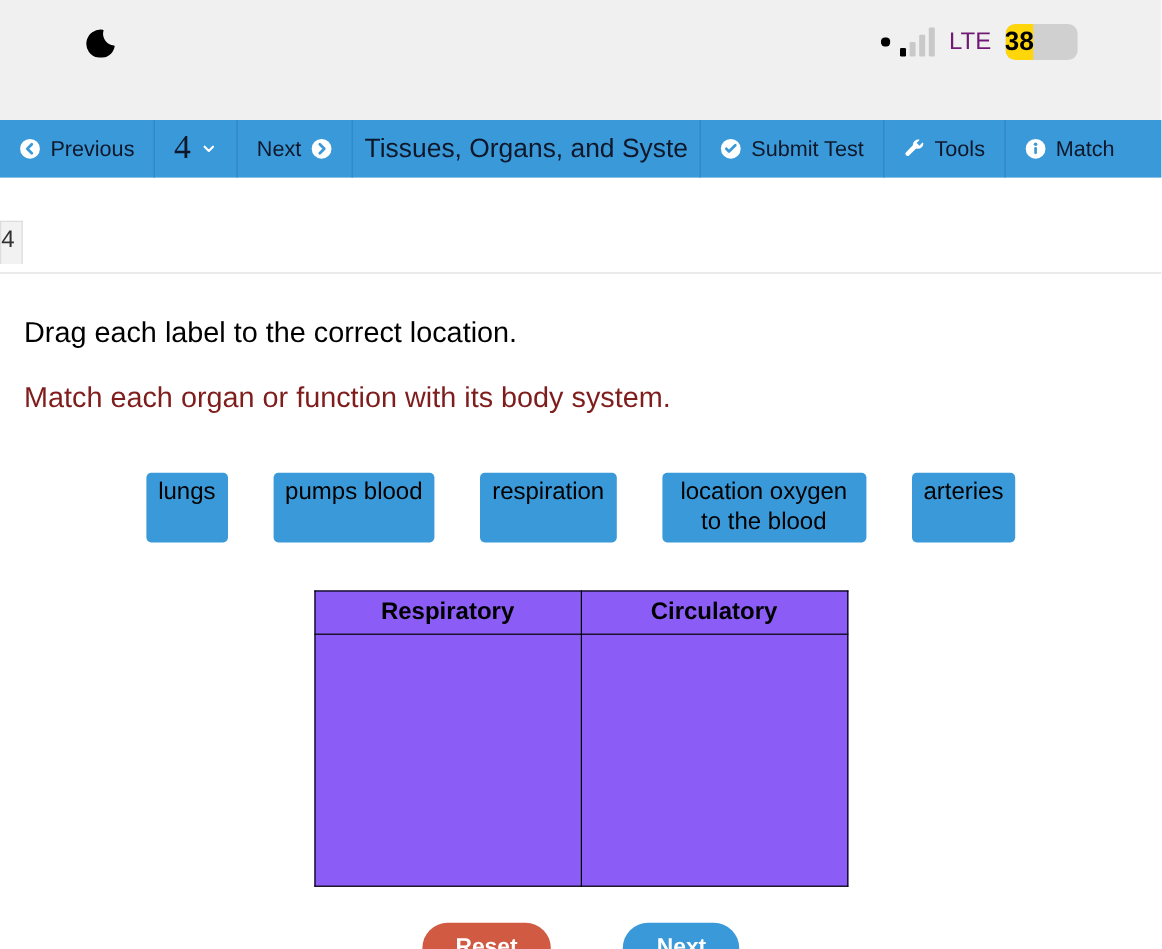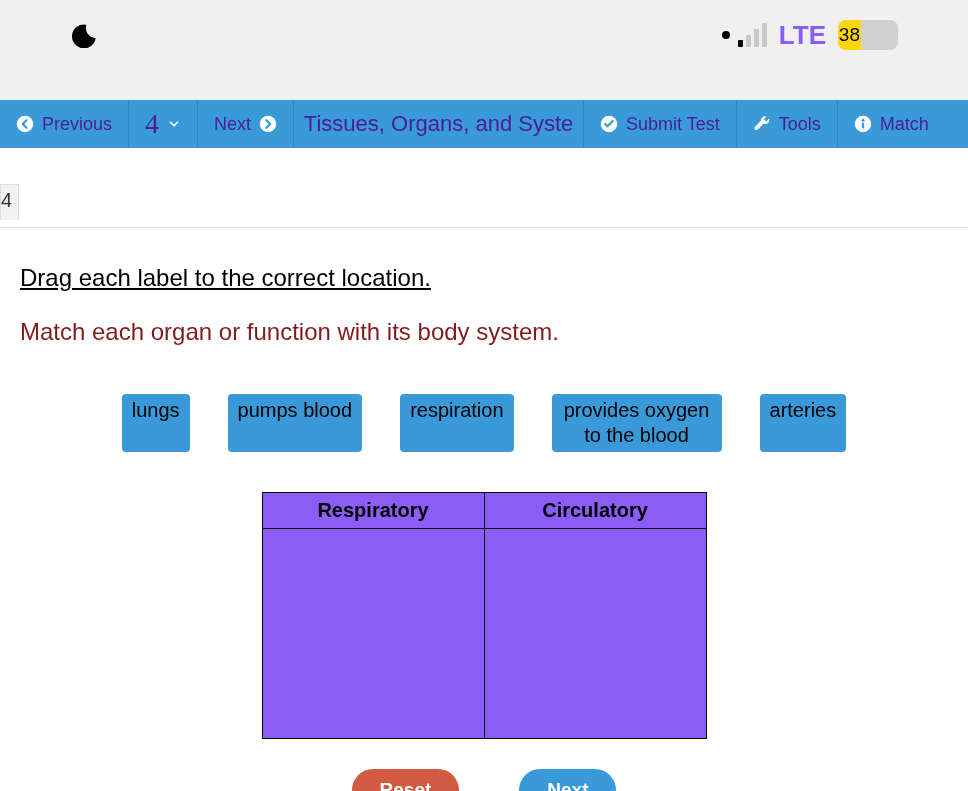--- a/index.html
+++ b/index.html
@@ -48,23 +48,23 @@
   .signal-bars span {
     width: 5px;
     background: #c9c9c9;
     border-radius: 1px;
   }
   .signal-bars span:nth-child(1){height:7px;background:#000;}
   .signal-bars span:nth-child(2){height:12px;}
   .signal-bars span:nth-child(3){height:18px;}
   .signal-bars span:nth-child(4){height:24px;}
   .lte {
-    font-size: 26px;
-    font-weight: 700;
-    color: #8b5cf6;
+    font-size: 20px;
+    font-weight: 400;
+    color: #701a75;
     margin-left: 4px;
   }
   .battery {
     display:flex; align-items:center;
     margin-left:4px;
   }
   .battery-body {
     width: 60px; height: 30px;
     background:#d0d0d0;
     border-radius:8px;
@@ -72,30 +72,30 @@
     overflow:hidden;
   }
   .battery-fill {
     position:absolute; left:0; top:0; bottom:0;
     width:38%;
     background:#ffd60a;
     border-radius:8px 0 0 8px;
     display:flex; align-items:center; justify-content:center;
   }
   .battery-num {
-    font-size:19px; font-weight:400; color:#000;
+    font-size:22px; font-weight:700; color:#000;
   }
 
   
   .toolbar {
     height: 48px;
     background:#3a99d8;
     display:flex;
     align-items:stretch;
-    color:#4c1d95;
+    color:#0f172a;
     font-size:18px;
   }
   .tb-item {
     display:flex;
     align-items:center;
     justify-content:center;
     padding:0 16px;
     border-right:1px solid #2f87c2;
     cursor:pointer;
     gap:8px;
@@ -140,21 +140,20 @@
   }
 
   
   .content {
     padding: 36px 20px 0 20px;
   }
   .instr {
     font-size:24px;
     color:#000;
     margin-bottom:26px;
-    text-decoration:underline;
   }
   .instr2 {
     font-size:24px;
     color:#7f1d1d;
     margin-bottom:48px;
   }
 
   .labels-row {
     display:flex;
     justify-content:center;
@@ -309,21 +308,21 @@
 </div>
 
 <div class="content">
   <p class="instr">Drag each label to the correct location.</p>
   <p class="instr2">Match each organ or function with its body system.</p>
 
   <div class="labels-row">
     <div class="label-chip">lungs</div>
     <div class="label-chip">pumps blood</div>
     <div class="label-chip">respiration</div>
-    <div class="label-chip">provides oxygen to the blood</div>
+    <div class="label-chip">location oxygen to the blood</div>
     <div class="label-chip">arteries</div>
   </div>
 
   <table class="drop-table">
     <thead>
       <tr>
         <th>Respiratory</th>
         <th>Circulatory</th>
       </tr>
     </thead>

